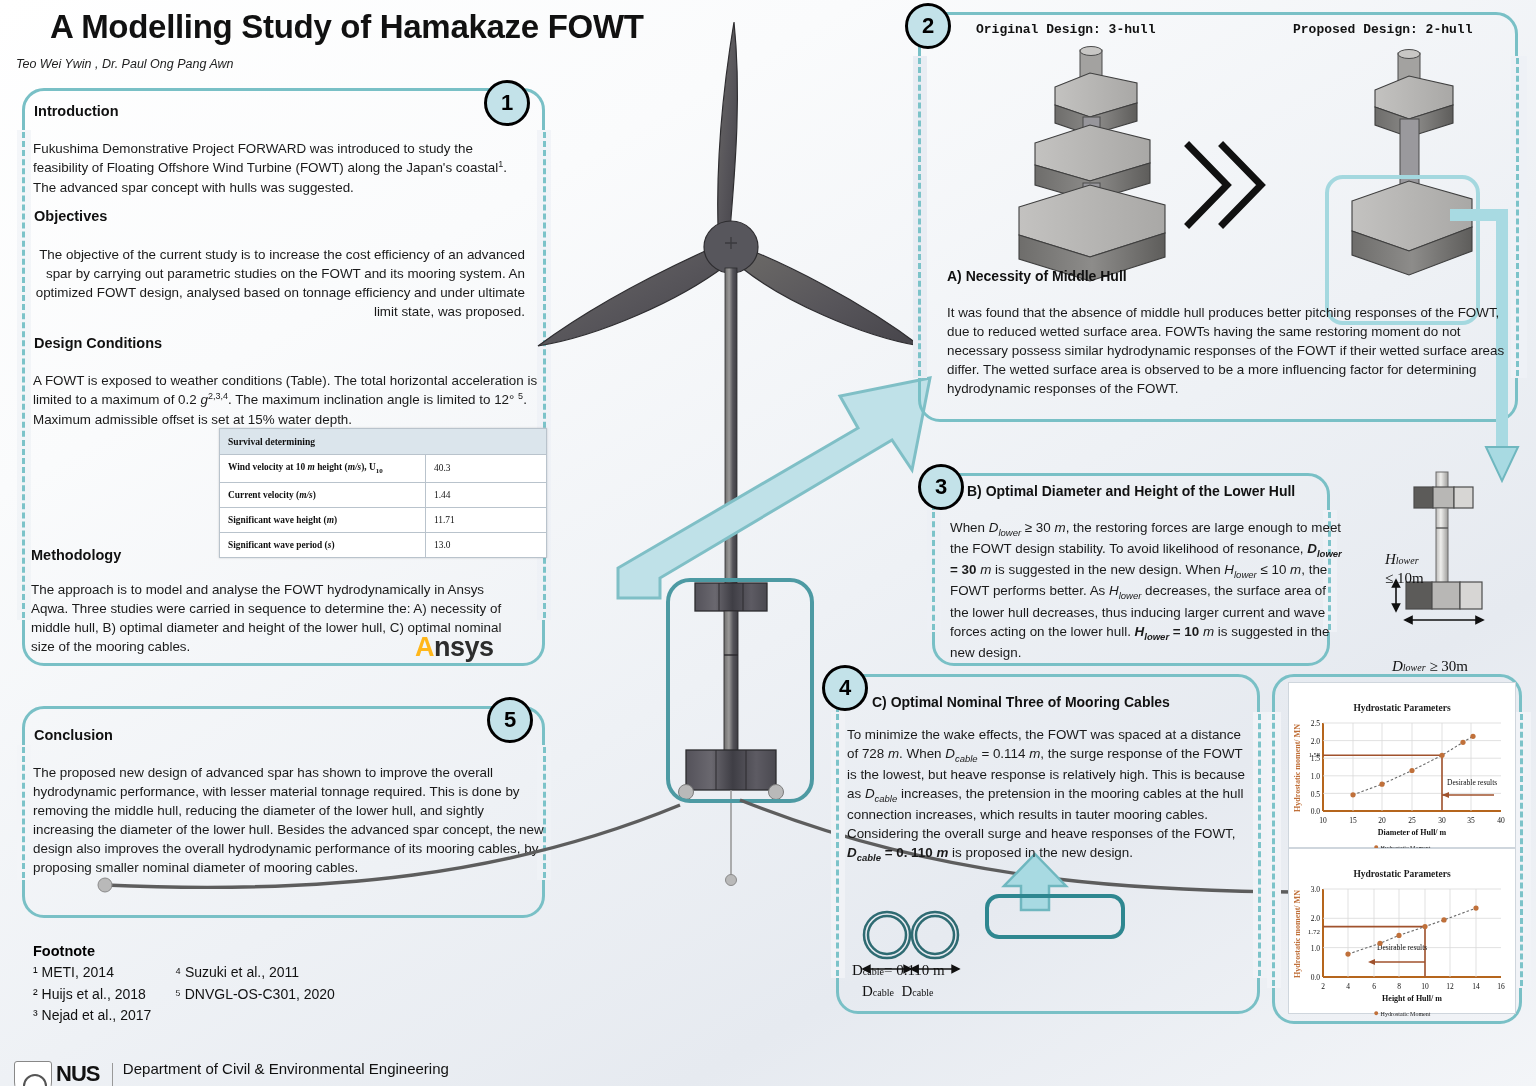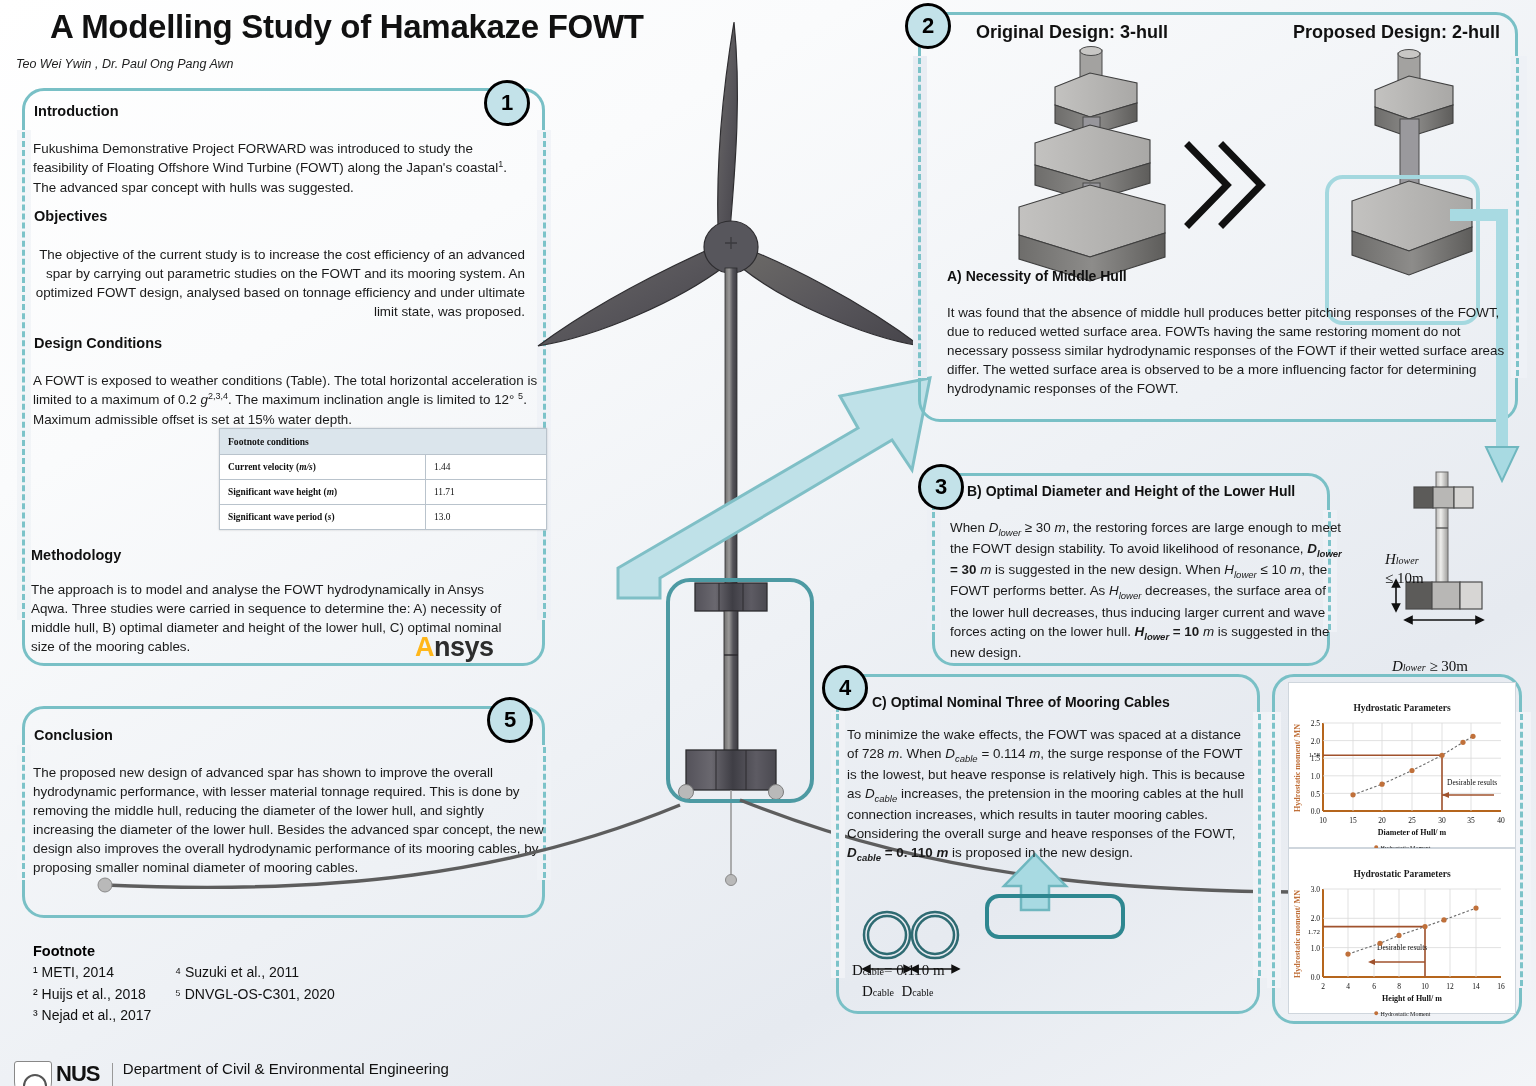--- a/index.html
+++ b/index.html
@@ -92,21 +92,21 @@
     border-radius:50%; border:2px solid #555;
   }
   .nus-text { margin-left: 4px; }
   .nus-big { font-size: 22px; font-weight: bold; letter-spacing: -1px; color: #111; line-height: 1; }
   .nus-small { font-size: 5.5px; color: #333; line-height: 1.25; }
   .nus-div { width: 1px; height: 36px; background: #999; margin: 0 10px; }
   .nus-dept { font-size: 15px; line-height: 1.5; color: #111; }
 
   
   .dh-title {
-    position: absolute; font-size: 18px; font-weight: bold; color: #111;
+    position: absolute; font-size: 13px; font-weight: bold; color: #111; font-family: Liberation Mono, monospace;
   }
   .hullimg { position: absolute; }
 
   
   .chev { position: absolute; }
 
   
   .tealarrow { position: absolute; }
 
   
@@ -162,21 +162,25 @@
 
   <div class="sec-head" style="left:34px; top:208px;">Objectives</div>
   <div class="body-text" style="left:33px; top:245px; width:492px;text-align:right;">The objective of the current study is to increase the cost efficiency of an advanced spar by carrying out parametric studies on the FOWT and its mooring system. An optimized FOWT design, analysed based on tonnage efficiency and under ultimate limit state, was proposed.</div>
 
   <div class="sec-head" style="left:34px; top:335px;">Design Conditions</div>
   <div class="body-text" style="left:33px; top:371px; width:512px;">A FOWT is exposed to weather conditions (Table). The total horizontal acceleration is limited to a maximum of 0.2 <i>g</i><sup>2,3,4</sup>. The maximum inclination angle is limited to 12°&nbsp;<sup>5</sup>. Maximum admissible offset is set at 15% water depth.</div>
 
   <table class="svtable">
     <tbody>
         <tr>
-      <th colspan="2">Footnote conditions</th>
+      <th colspan="2">Survival determining</th>
+    </tr>
+    <tr>
+      <td class="lbl">Wind velocity at 10 <i>m</i> height (<i>m/s</i>), U<sub style="font-size:7px">10</sub></td>
+      <td class="val">40.3</td>
     </tr>
     <tr>
       <td class="lbl">Current velocity (<i>m/s</i>)</td>
       <td class="val">1.44</td>
     </tr>
     <tr>
       <td class="lbl">Significant wave height (<i>m</i>)</td>
       <td class="val">11.71</td>
     </tr>
     <tr>

